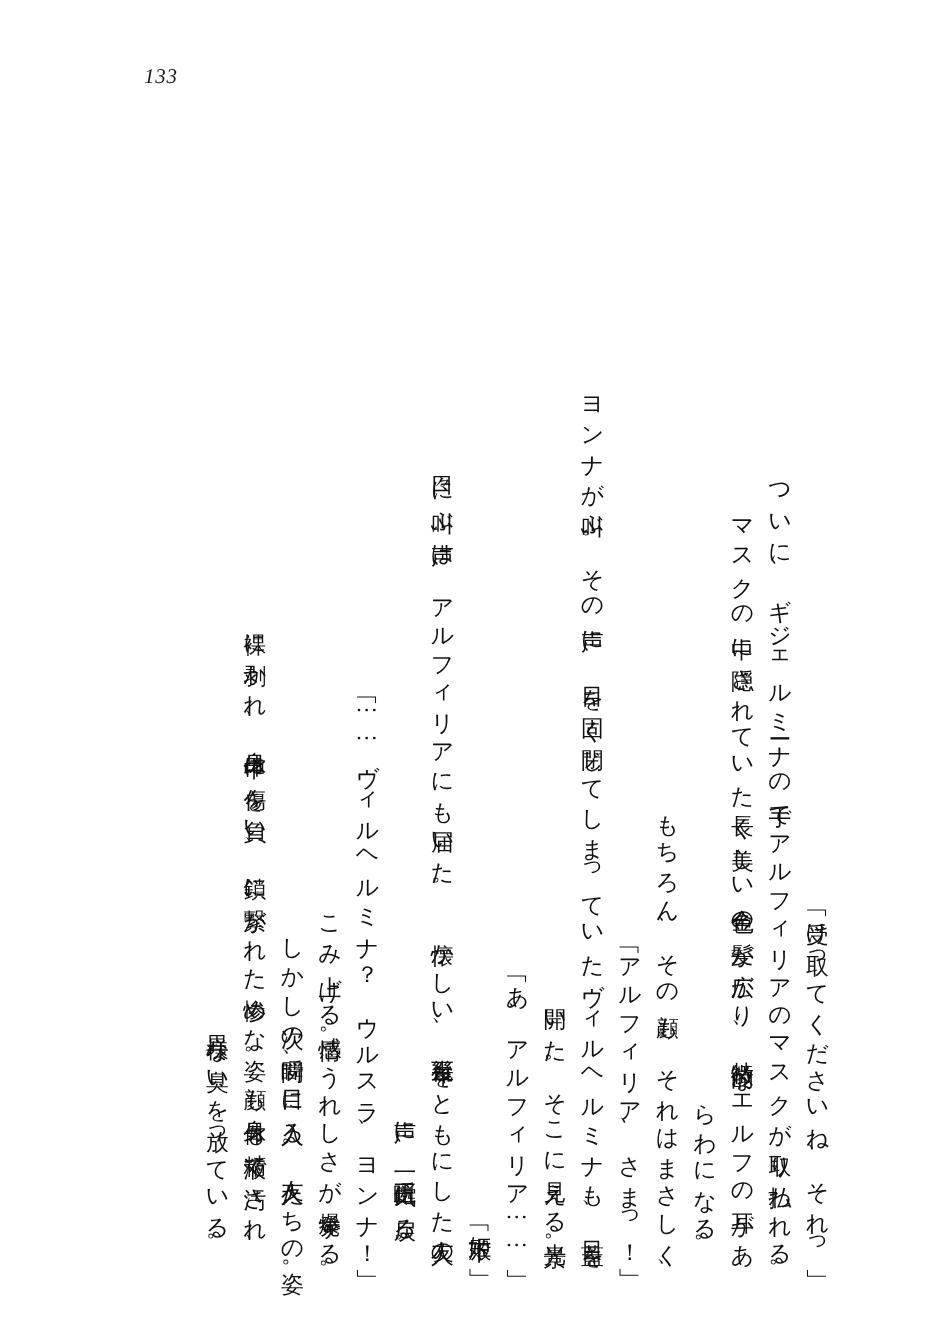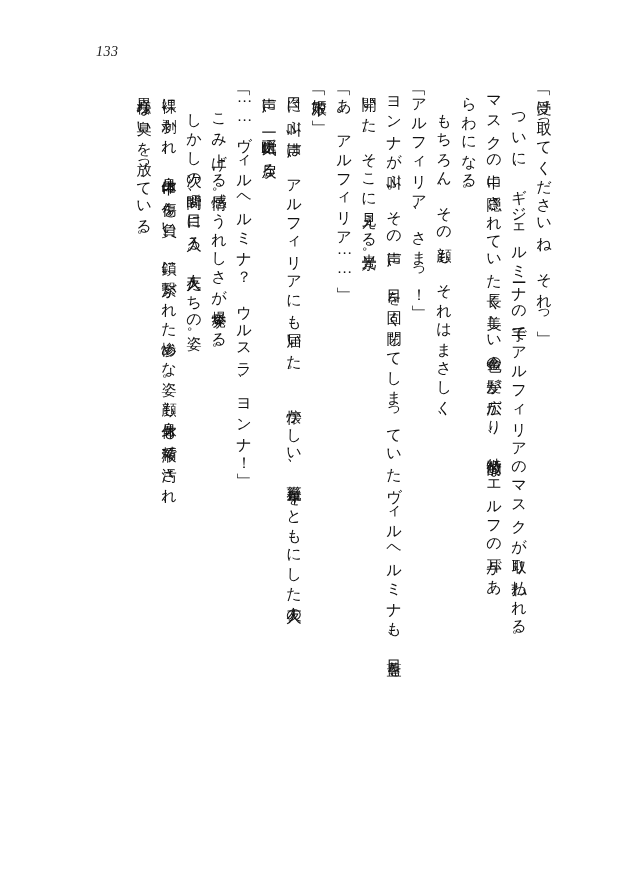--- a/index.html
+++ b/index.html
@@ -15,20 +15,21 @@
     color: #000000;
     overflow: hidden;
   }
   .page {
     position: absolute;
     left: 0;
     top: 0;
     width: 621px;
     height: 886px;
     background: #ffffff;
+    text-align: right;
   }
   .page-number {
     position: absolute;
     left: 96px;
     top: 44px;
     font-size: 14px;
     font-style: italic;
     font-family: "Liberation Serif", "DejaVu Serif", serif;
     color: #1a1a1a;
     letter-spacing: 0.5px;

